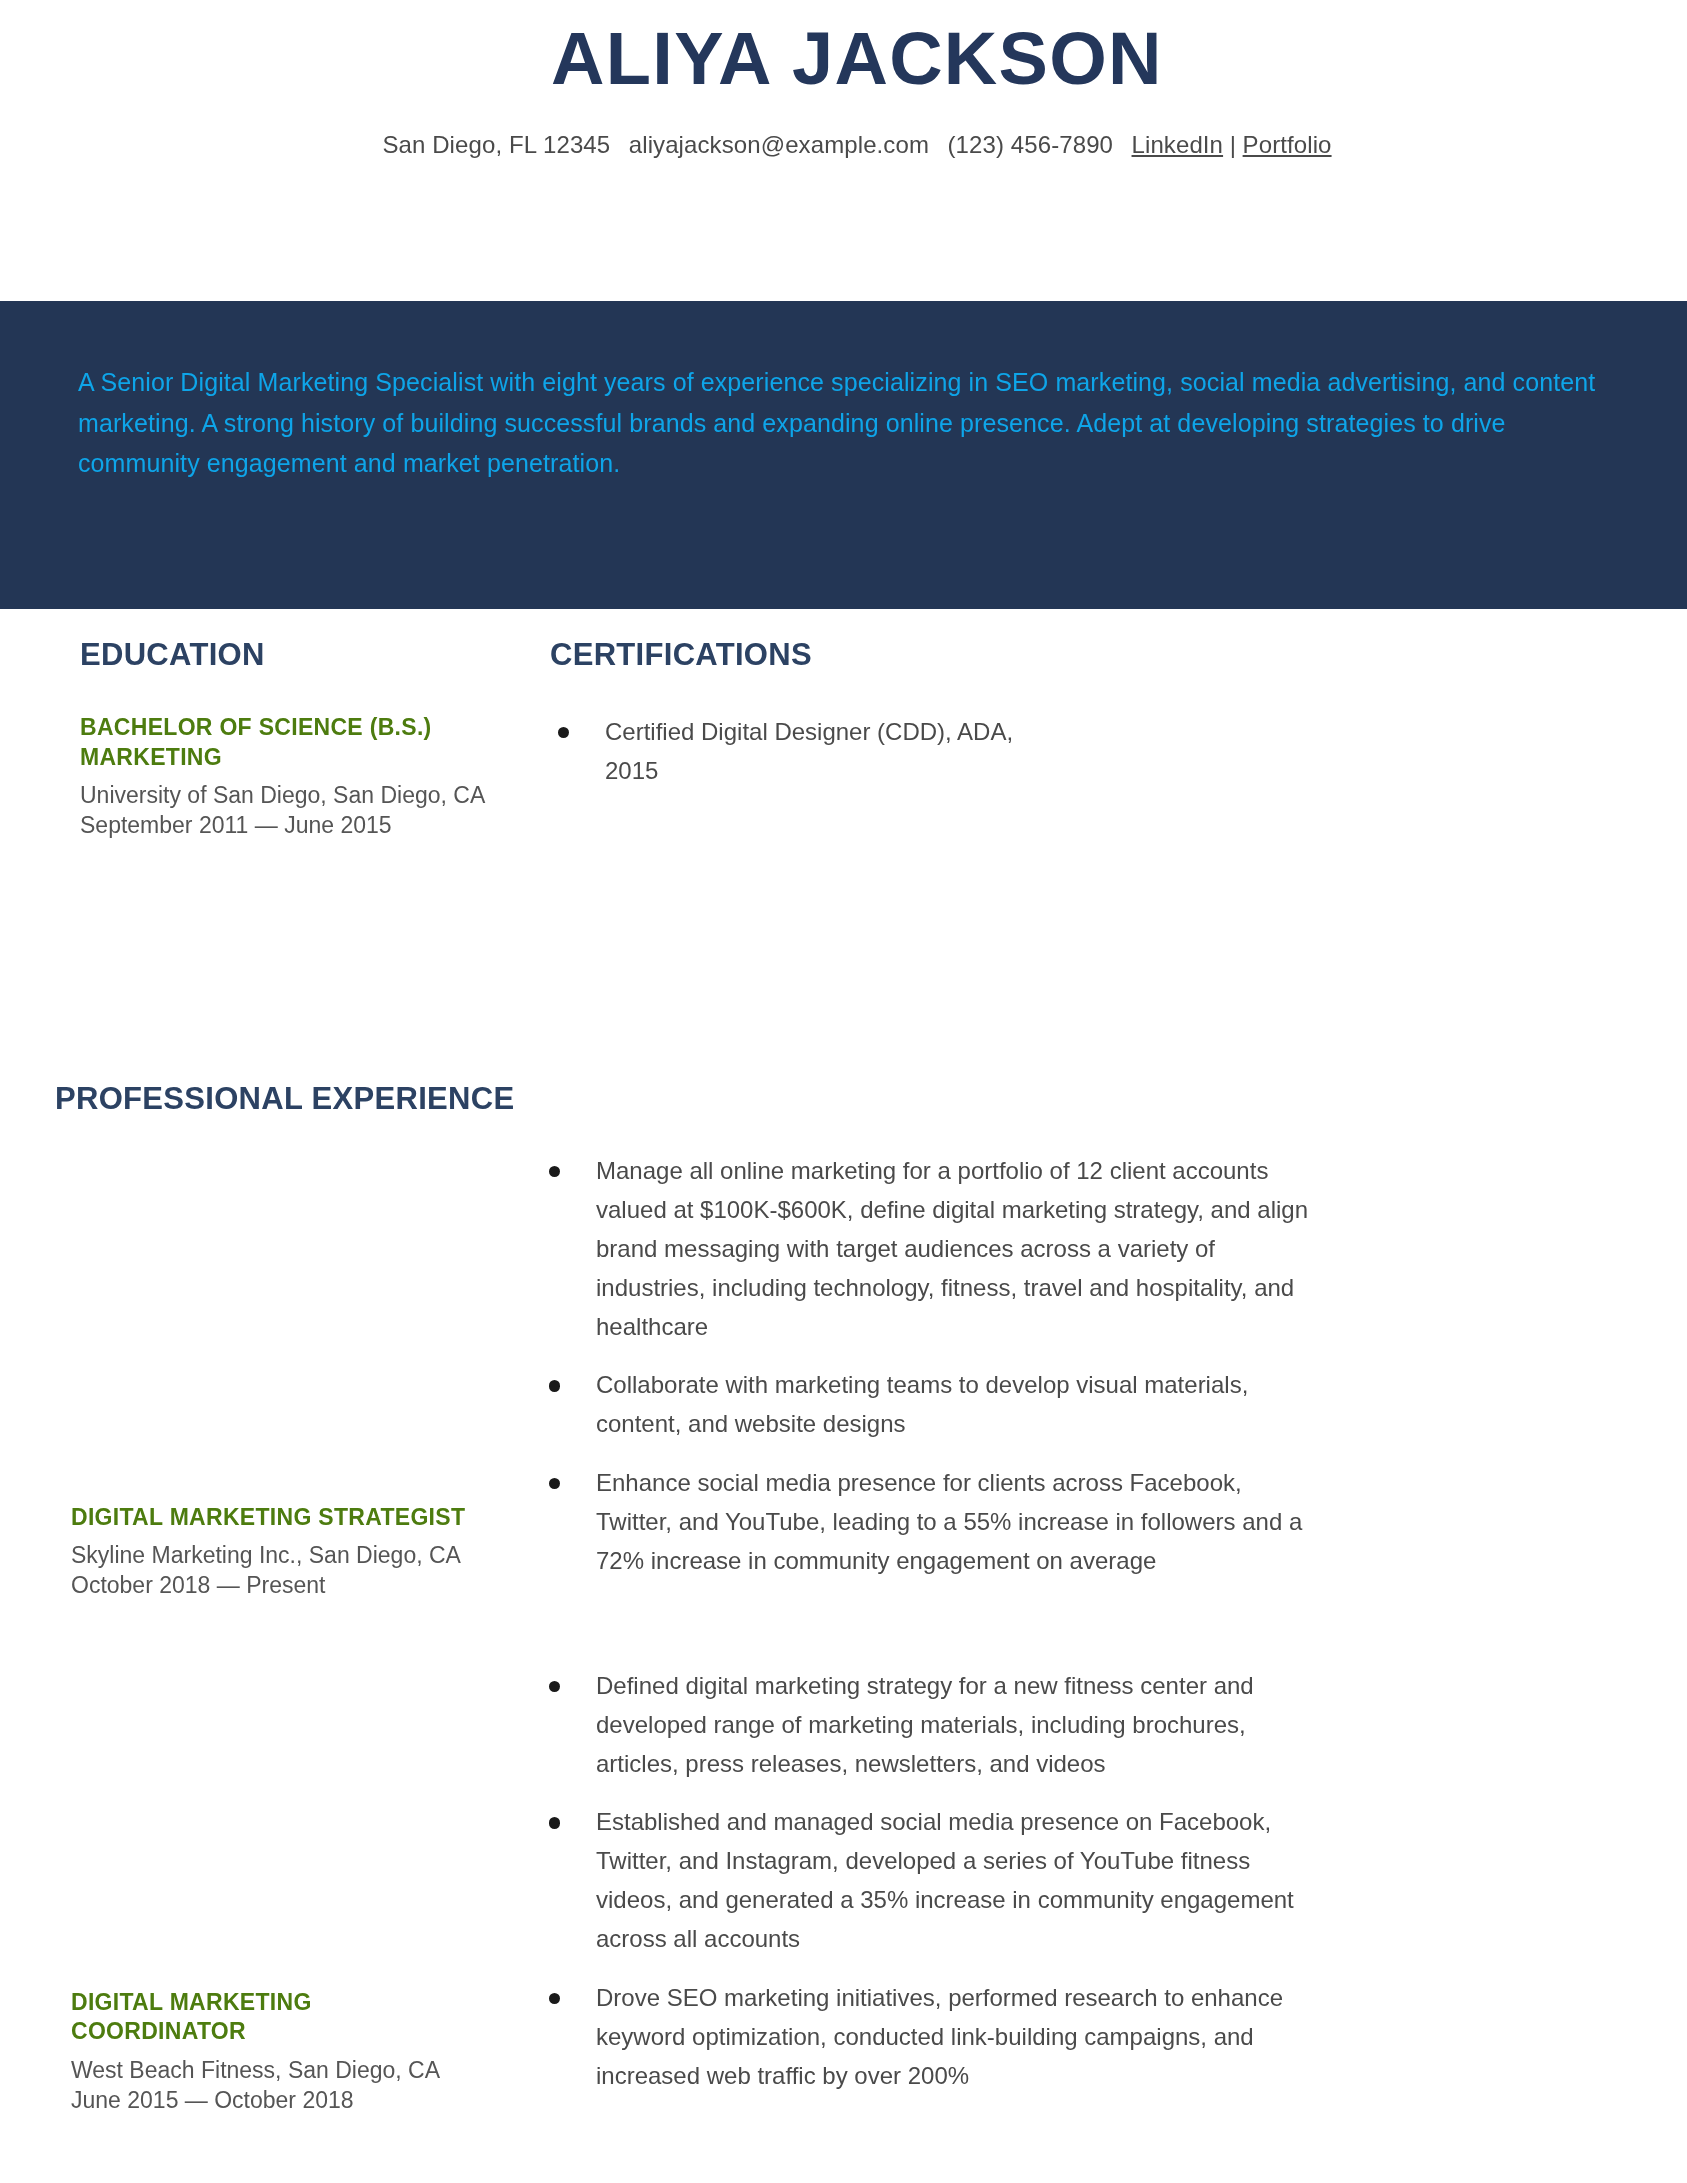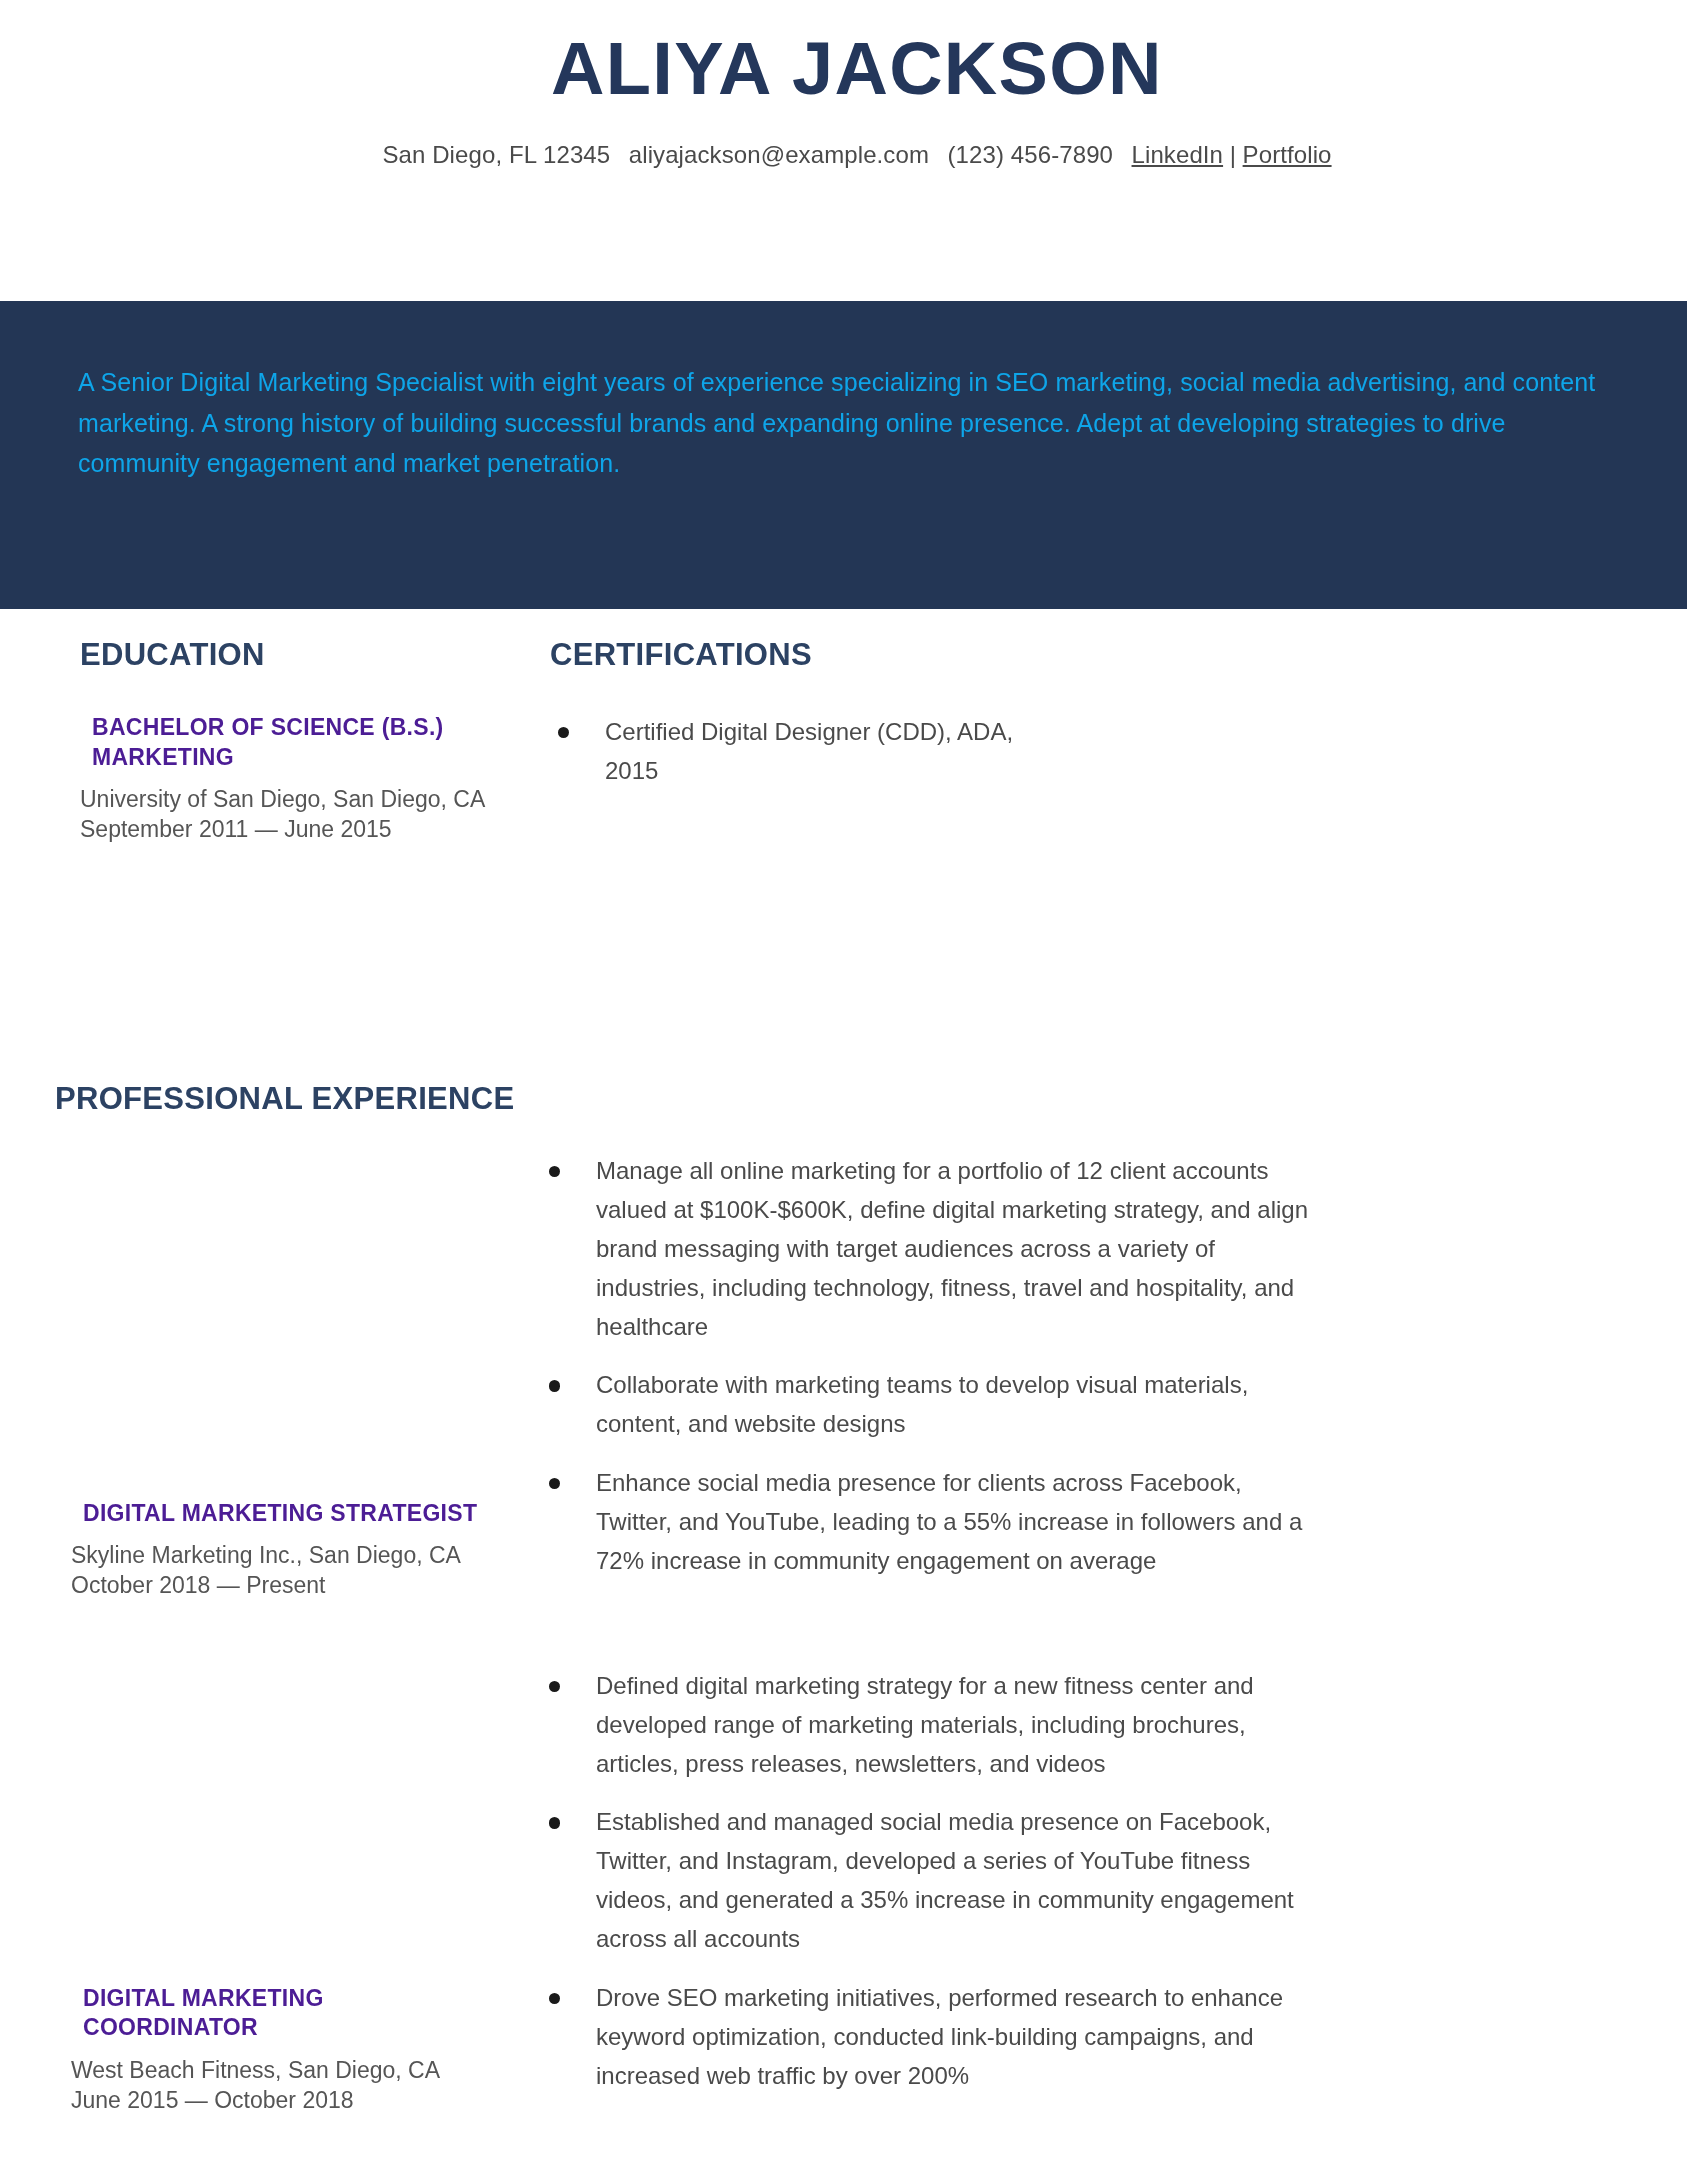--- a/index.html
+++ b/index.html
@@ -18,21 +18,21 @@
   .page {
     position: relative;
     width: 1687px;
     height: 2183px;
     background: #ffffff;
     overflow: hidden;
   }
 
   
   .header {
-    padding-top: 30px;
+    padding-top: 20px;
     text-align: center;
     margin-left: 27px;
   }
   .name {
     font-size: 74px;
     font-weight: 700;
     letter-spacing: 1.3px;
     color: #24375b;
     line-height: 1.05;
     margin: 0;
@@ -98,24 +98,24 @@
     font-weight: 700;
     color: #2c4263;
     letter-spacing: 0.3px;
     margin: 0 0 41px 0;
     line-height: 1.1;
   }
 
   .entry-title {
     font-size: 23px;
     font-weight: 700;
-    color: #4c1d95;
+    color: #4d7c0f;
     letter-spacing: 0.3px;
     line-height: 1.28;
-    margin: 12px;
+    margin: 0;
   }
   .entry-meta {
     font-size: 23px;
     color: #555555;
     line-height: 1.32;
     margin-top: 8px;
   }
   .entry-meta div { white-space: nowrap; }
 
   

